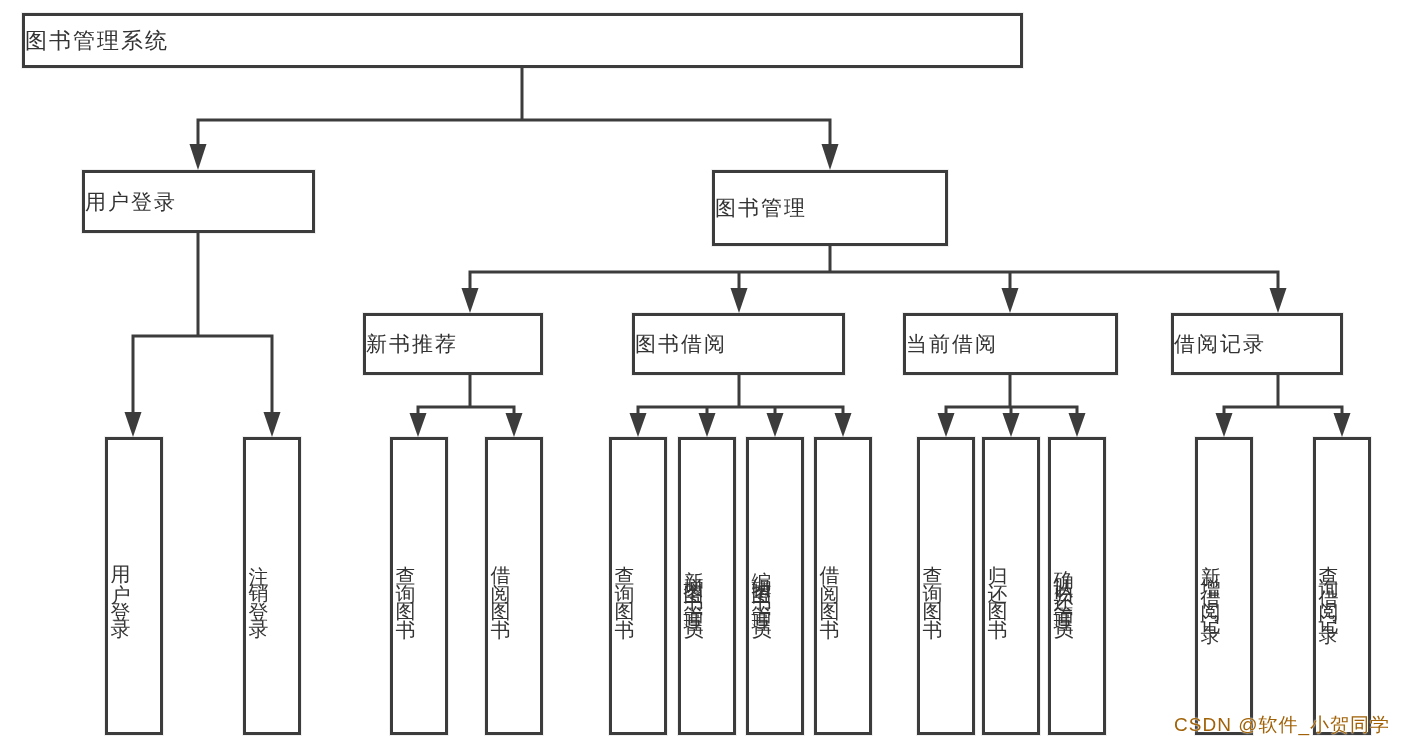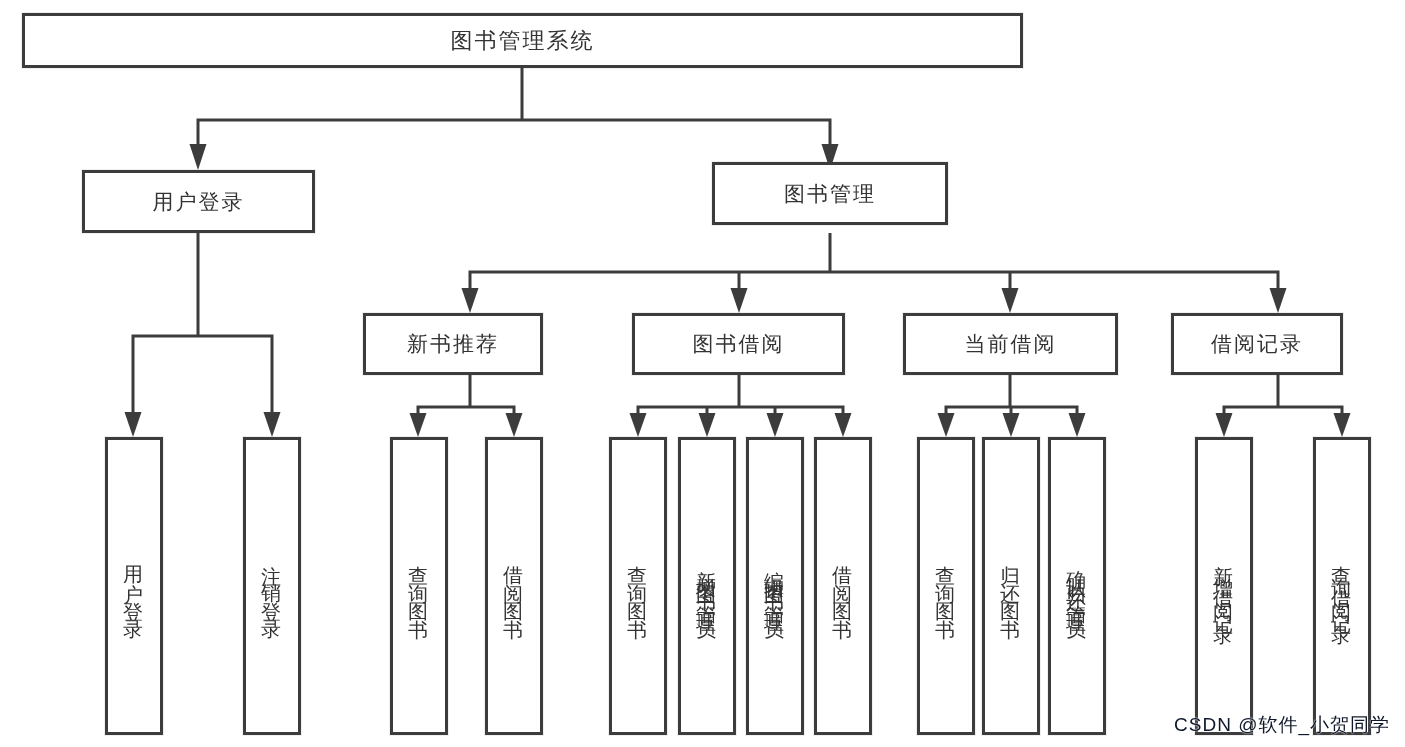--- a/index.html
+++ b/index.html
@@ -12,21 +12,20 @@
     color: #333333;
   }
   #canvas { position: absolute; inset: 0; width: 1405px; height: 747px; }
   svg.connectors { position: absolute; left: 0; top: 0; width: 1405px; height: 747px; }
   .box {
     position: absolute;
     background: #ffffff;
     border: 3px solid #3c3c3c;
     display: flex;
     align-items: center;
-    justify-content: center;
     box-shadow: 0 0 0 1px rgba(60,60,60,0.08);
   }
   .hbox span {
     font-size: 21px;
     letter-spacing: 2px;
     color: #333333;
     white-space: nowrap;
   }
   .root span { font-size: 22px; }
   .vbox span {
@@ -37,21 +36,21 @@
     white-space: nowrap;
   }
   .ls4 span { letter-spacing: 18px; }
   .ls6 span { letter-spacing: 12px; }
   .ls9 span { letter-spacing: 7px; }
   .watermark {
     position: absolute;
     right: 15px;
     bottom: 9px;
     font-size: 19px;
-    color: #0f172a;
+    color: #a16207;
     letter-spacing: 1px;
     text-shadow: 0 0 2px #ffffff, 0 0 1px #ffffff;
     white-space: nowrap;
     z-index: 5;
   }
 </style>
 </head>
 <body>
 
 <div id="canvas">
@@ -120,21 +119,21 @@
     </g>
   </svg>
 
   <div class="box hbox root" style="left:22px; top:13px; width:1001px; height:55px">
     <span>图书管理系统</span>
   </div>
 
   <div class="box hbox" style="left:82px; top:170px; width:233px; height:63px">
     <span>用户登录</span>
   </div>
-  <div class="box hbox" style="left:712px; top:162px; width:236px; height:63px">
+  <div class="box hbox" style="left:712px; top:170px; width:236px; height:76px">
     <span>图书管理</span>
   </div>
 
   <div class="box hbox" style="left:363px; top:313px; width:180px; height:62px">
     <span>新书推荐</span>
   </div>
   <div class="box hbox" style="left:903px; top:313px; width:215px; height:62px">
     <span>当前借阅</span>
   </div>
   <div class="box hbox" style="left:632px; top:313px; width:213px; height:62px">

